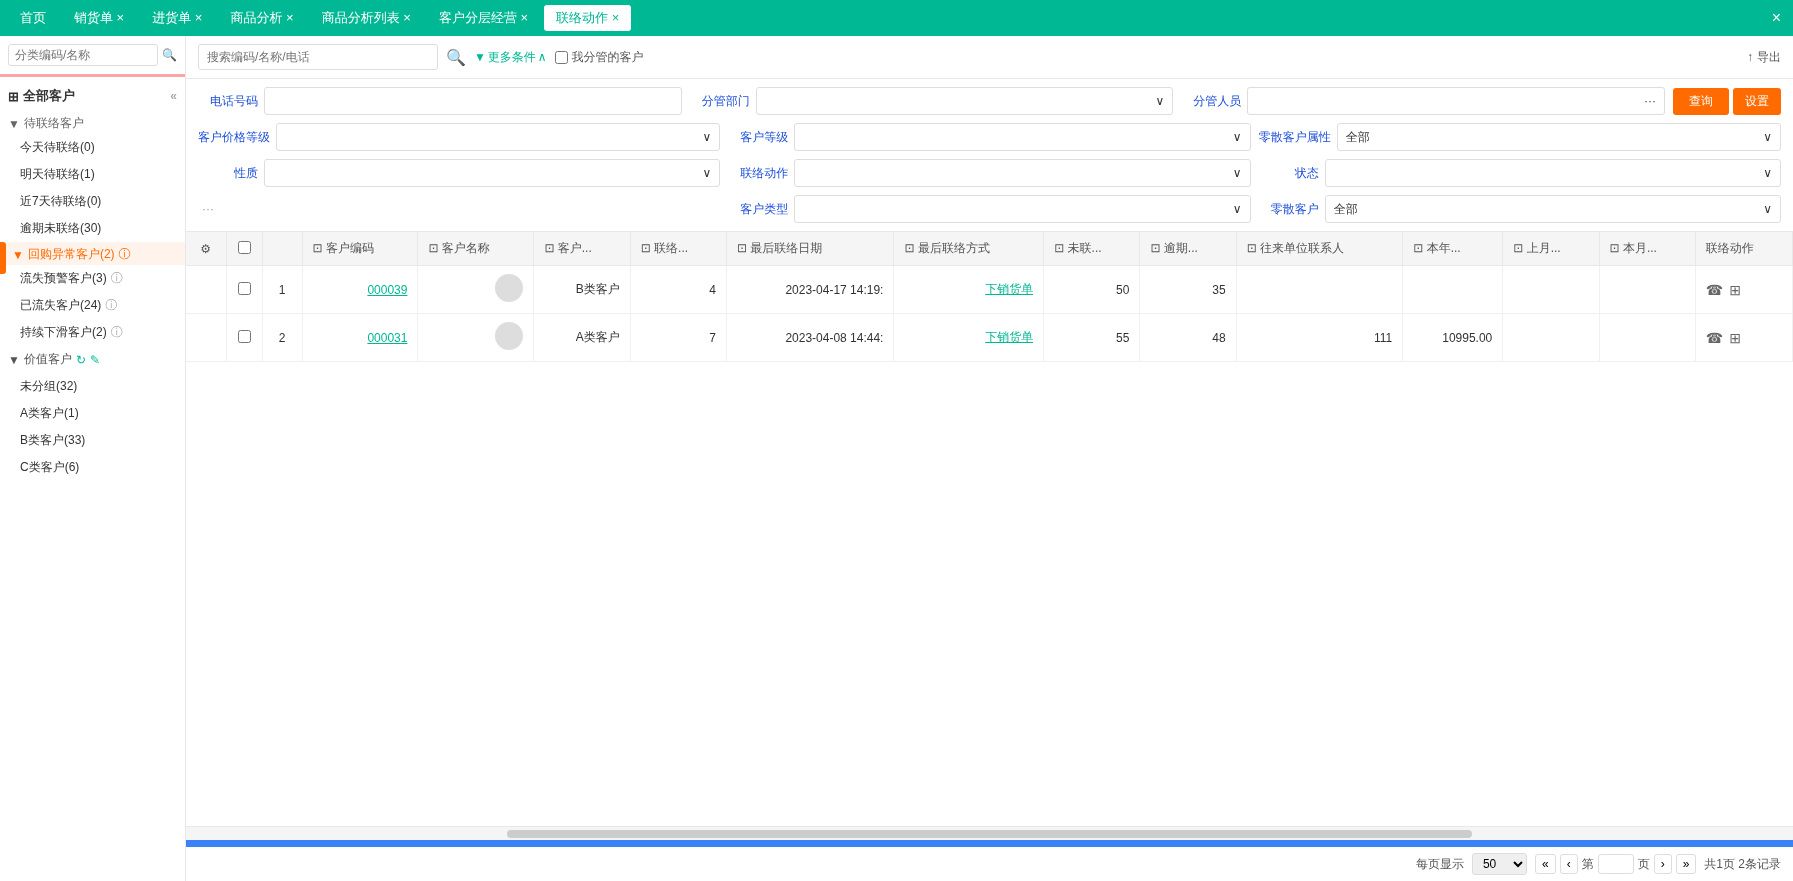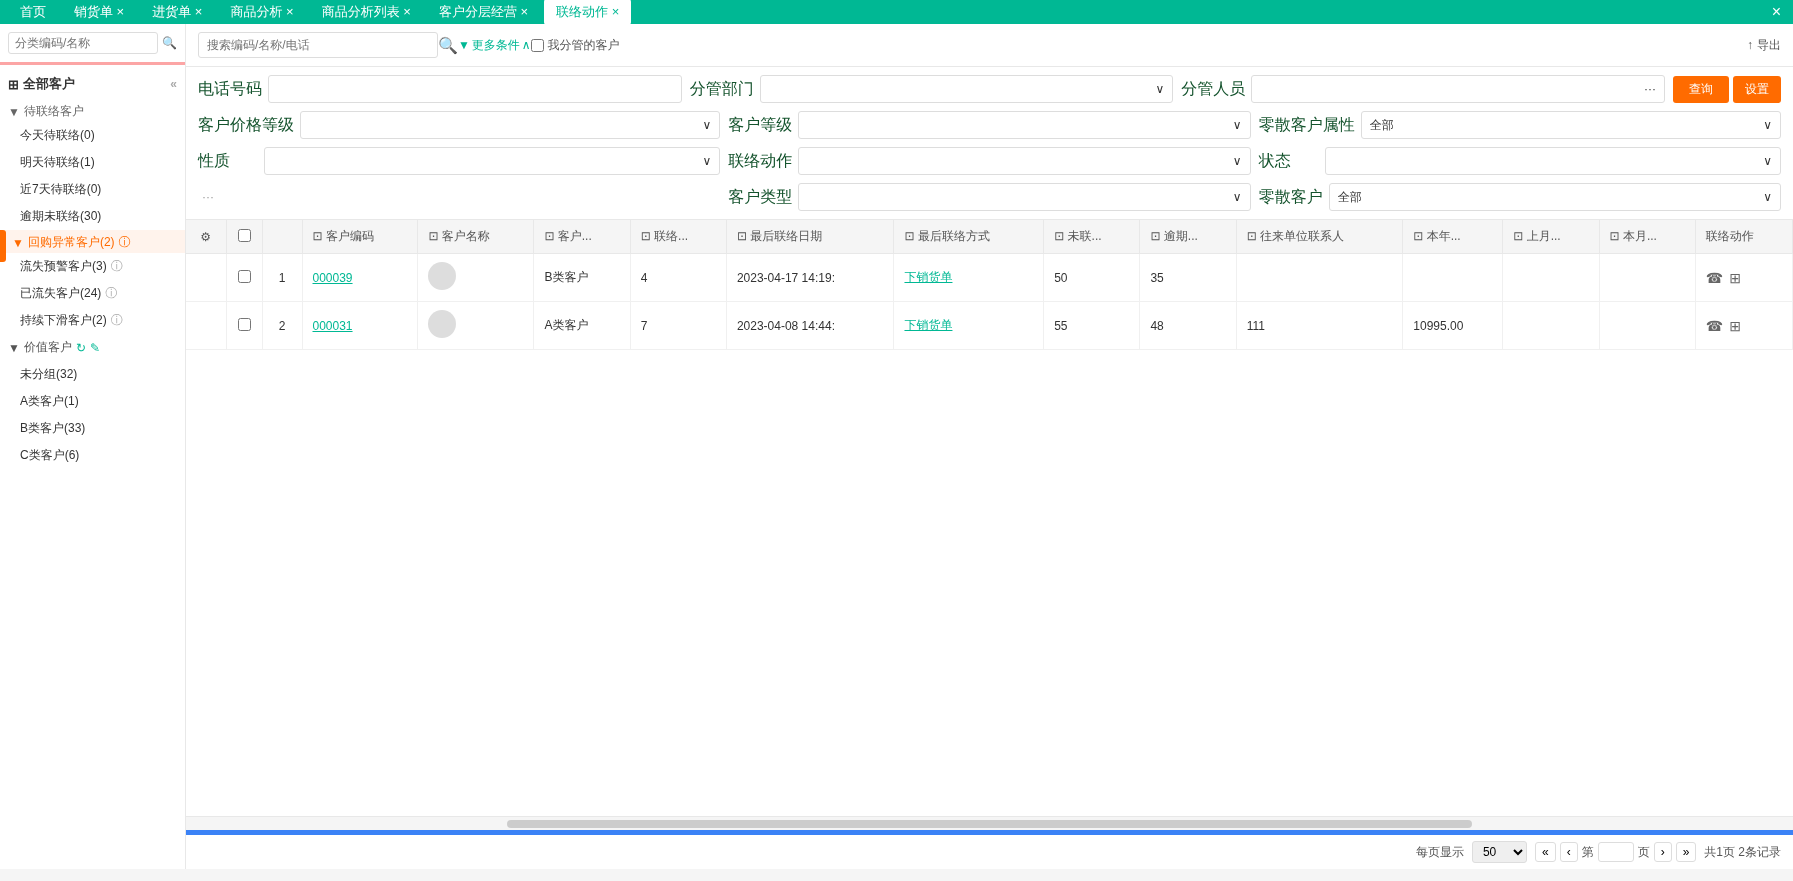--- a/index.html
+++ b/index.html
@@ -1,21 +1,21 @@
 <!DOCTYPE html>
 <html><head>
   <meta charset="utf-8">
   <style>
     * { box-sizing: border-box; margin: 0; padding: 0; }
     body { font-family: 'Microsoft YaHei', Arial, sans-serif; font-size: 12px; background: #f5f5f5; color: #333; }
 
     
     .top-nav {
       background: #00b894;
-      height: 24px;
+      height: 36px;
       display: flex;
       align-items: center;
       padding: 0 8px;
       gap: 4px;
       position: relative;
     }
     .top-nav .nav-item {
       color: #fff;
       padding: 4px 12px;
       cursor: pointer;
@@ -141,21 +141,21 @@
       overflow: hidden;
     }
 
     
     .toolbar {
       background: #fff;
       padding: 8px 12px;
       border-bottom: 1px solid #e8e8e8;
       display: flex;
       align-items: center;
-      gap: 0;
+      gap: 8px;
     }
     .toolbar input.search-input {
       border: 1px solid #ddd;
       border-radius: 3px;
       padding: 5px 8px;
       font-size: 12px;
       width: 240px;
       outline: none;
     }
     .toolbar .search-btn {
@@ -204,24 +204,25 @@
       margin-bottom: 8px;
     }
     .filter-row:last-child { margin-bottom: 0; }
     .filter-cell {
       display: flex;
       align-items: center;
       gap: 6px;
       flex: 1;
     }
     .filter-label {
-      font-size: 16px;
-      color: #14532d;
+      font-size: 12px;
+      color: #1d4ed8;
       white-space: nowrap;
       min-width: 60px;
+      text-align: right;
     }
     .filter-select {
       flex: 1;
       border: 1px solid #ddd;
       border-radius: 3px;
       padding: 4px 8px;
       font-size: 12px;
       background: #fff;
       cursor: pointer;
       display: flex;
@@ -289,20 +290,21 @@
       border-right: 1px solid #e8e8e8;
       white-space: nowrap;
     }
     table tbody tr {
       border-bottom: 1px solid #f0f0f0;
     }
     table tbody td {
       padding: 8px 10px;
       border-right: 1px solid #f0f0f0;
       white-space: nowrap;
+      text-align: right;
     }
     .col-checkbox { width: 36px; text-align: center; }
     .col-num { width: 40px; text-align: center; }
     .col-settings { width: 40px; text-align: center; }
     .link-text {
       color: #00b894;
       text-decoration: underline;
       cursor: pointer;
     }
     .avatar-placeholder {
@@ -319,21 +321,21 @@
     }
     .action-icon {
       cursor: pointer;
       color: #666;
       font-size: 14px;
     }
 
     
     .bottom-bar {
       background: #fff;
-      border-top: 5px solid #3b82f6;
+      border-top: 7px solid #3b82f6;
       padding: 6px 12px;
       display: flex;
       align-items: center;
       justify-content: flex-end;
       gap: 8px;
       font-size: 12px;
     }
     .bottom-bar .page-size-label { color: #555; }
     .page-size-select {
       border: 1px solid #ddd;

